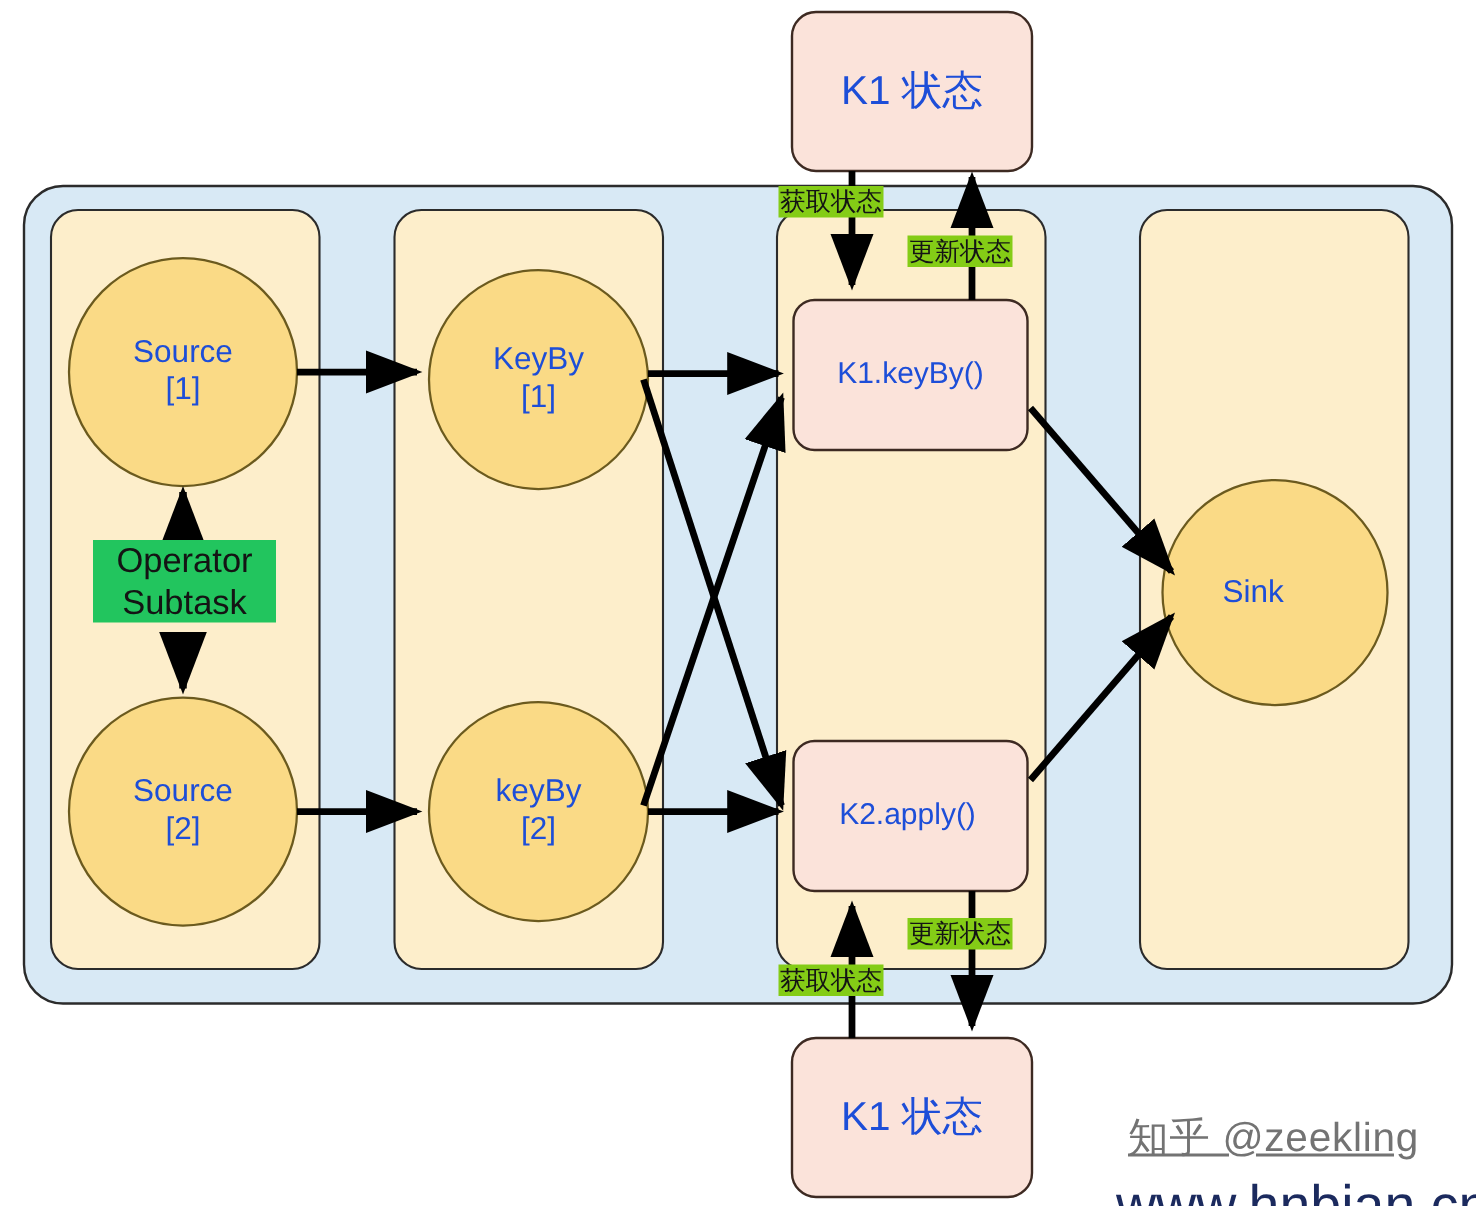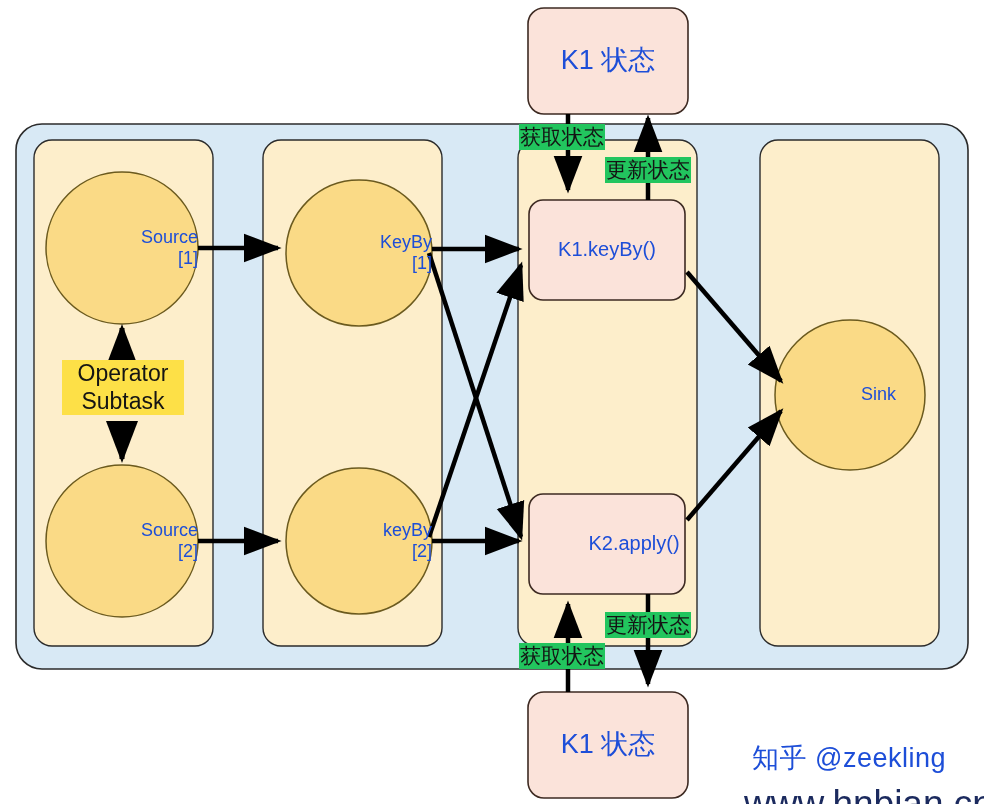--- a/index.html
+++ b/index.html
@@ -29,53 +29,53 @@
     display: flex;
     align-items: center;
     justify-content: center;
     flex-direction: column;
     text-align: center;
     color: #1d4ed8;
     pointer-events: none;
     line-height: 1.18;
   }
   .circle-label {
-    font-size: 18px;
-    align-items: flex-end;
+    font-size: 21px;
   }
   .statebox-label {
     font-size: 20px;
   }
   .bigstate-label {
     font-size: 27px;
   }
   .edge-label {
     position: absolute;
-    background: #22c55e;
+    background: #84cc16;
     color: #141414;
-    font-size: 21px;
+    font-size: 17px;
     white-space: nowrap;
     padding: 0 1px;
     line-height: 1.25;
   }
   .subtask-label {
     position: absolute;
-    background: #fde047;
+    background: #22c55e;
     color: #141414;
     font-size: 23px;
     text-align: center;
     line-height: 1.2;
     white-space: nowrap;
   }
   .watermark-zhihu {
     position: absolute;
     font-size: 27px;
-    color: #1d4ed8;
+    color: #737373;
     white-space: nowrap;
     letter-spacing: 0.5px;
+    text-decoration: underline;
   }
   .watermark-site {
     position: absolute;
     font-size: 37px;
     color: #1b2a5e;
     white-space: nowrap;
     font-weight: 400;
     margin-top: 21px;
   }
 </style>
@@ -148,21 +148,21 @@
     <span>[1]</span>
   </div>
 
   <div class="node-label circle-label" style="left:286px;top:505px;width:146px;height:72px;">
     <span>keyBy</span>
     <span>[2]</span>
   </div>
 
   <div class="node-label statebox-label" style="left:529px;top:200px;width:156px;height:100px;">K1.keyBy()</div>
 
-  <div class="node-label statebox-label" style="left:529px;top:494px;width:152px;height:100px;margin-left:29px;">K2.apply()</div>
+  <div class="node-label statebox-label" style="left:529px;top:494px;width:152px;height:100px;">K2.apply()</div>
 
   <div class="node-label circle-label" style="left:775px;top:378px;width:121px;height:34px;">Sink</div>
 
   <div class="node-label bigstate-label" style="left:528px;top:8px;width:160px;height:106px;">K1 状态</div>
 
   <div class="node-label bigstate-label" style="left:528px;top:692px;width:160px;height:106px;">K1 状态</div>
 
   <div class="subtask-label" style="left:62px;top:360px;width:122px;">
     <div>Operator</div>
     <div>Subtask</div>

